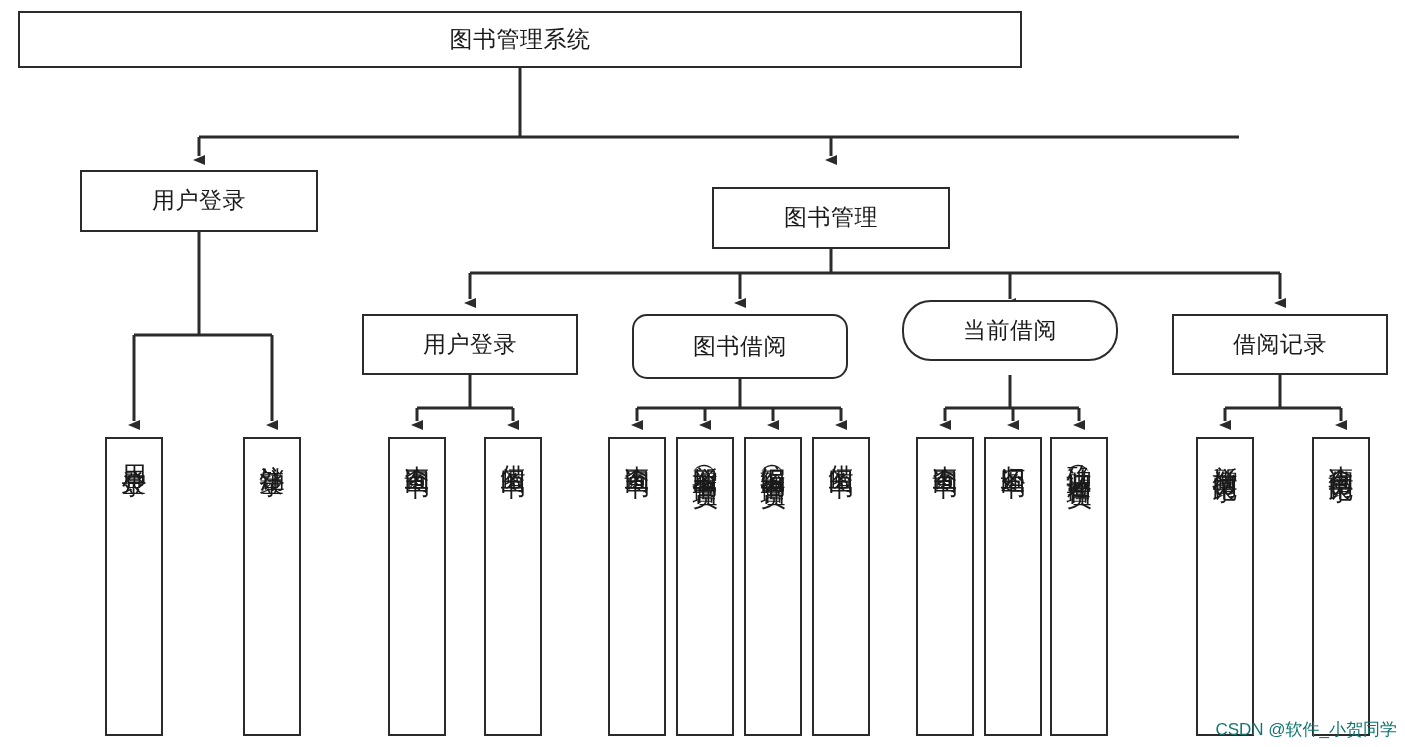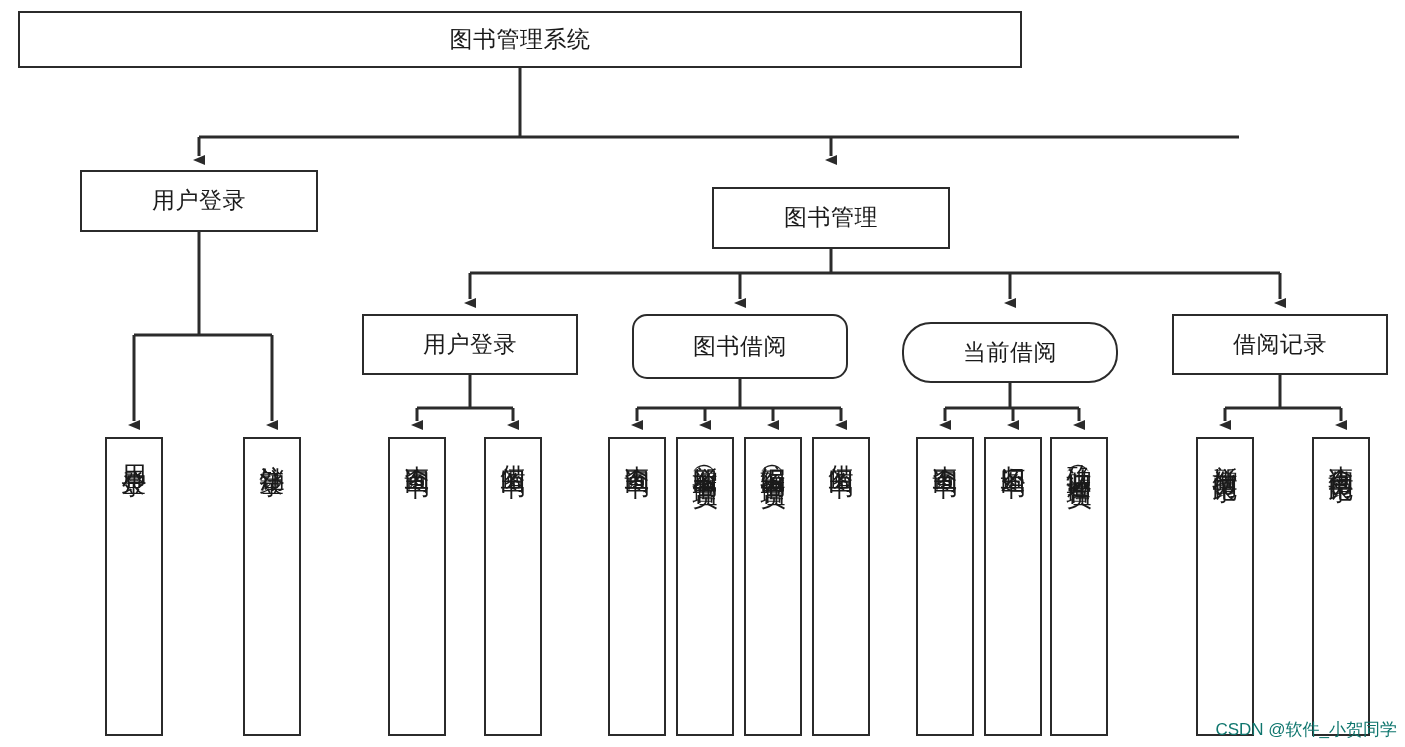--- a/index.html
+++ b/index.html
@@ -131,21 +131,21 @@
   <div class="node horiz" style="left:712px; top:170px; width:238px; height:62px;margin-top:17px;">
     <span class="label">图书管理</span>
   </div>
 
   <div class="node horiz" style="left:362px; top:314px; width:216px; height:61px;">
     <span class="label">用户登录</span>
   </div>
   <div class="node horiz" style="left:632px; top:314px; width:216px; height:65px;border-radius:15px;">
     <span class="label">图书借阅</span>
   </div>
-  <div class="node horiz" style="left:902px; top:322px; width:216px; height:61px;border-radius:29px;">
+  <div class="node horiz" style="left:902px; top:300px; width:216px; height:61px;border-radius:29px;">
     <span class="label">当前借阅</span>
   </div>
   <div class="node horiz" style="left:1172px; top:314px; width:216px; height:61px;">
     <span class="label">借阅记录</span>
   </div>
 
   <div class="node vert" style="left:105px; top:437px; width:58px; height:299px;">
     <span class="label">用户登录</span>
   </div>
   <div class="node vert" style="left:243px; top:437px; width:58px; height:299px;">

